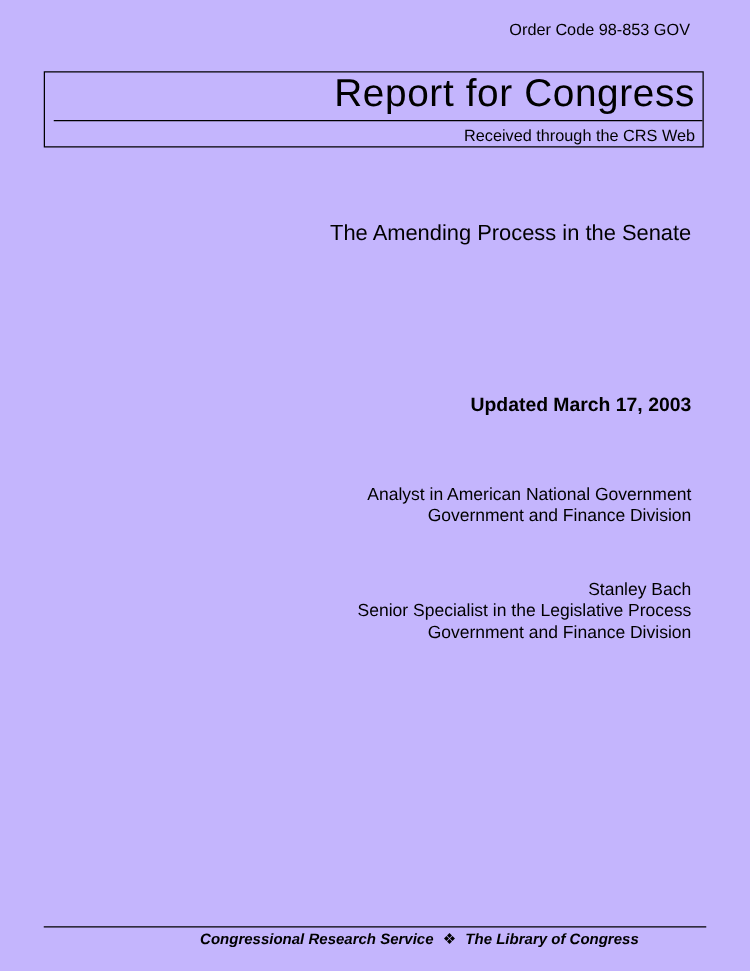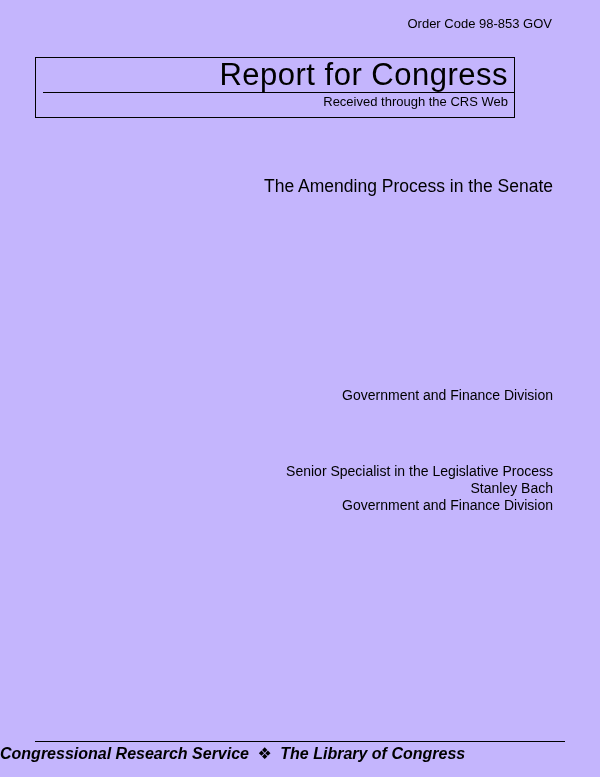--- a/index.html
+++ b/index.html
@@ -22,27 +22,27 @@
     left: 0;
     right: 48px;
     text-align: right;
     font-size: 13px;
     line-height: 15px;
   }
   .header-box {
     position: absolute;
     top: 57px;
     left: 35px;
-    width: 480px;
+    width: 528px;
     height: 61px;
     border: 1.5px solid #000000;
     box-sizing: border-box;
     display: flex;
     flex-direction: column;
-    justify-content: flex-start;
+    justify-content: space-between;
   }
   .report-title {
     text-align: right;
     font-size: 31px;
     line-height: 34px;
     font-weight: 400;
     letter-spacing: 0.5px;
     padding: 0 6px 0 0;
     white-space: nowrap;
   }
@@ -90,22 +90,22 @@
     left: 35px;
     width: 530px;
     height: 0;
     border-top: 1.5px solid #000000;
   }
   .footer-text {
     position: absolute;
     top: 744px;
     left: 0;
     width: 511px;
-    text-align: left;
-    font-size: 16px;
+    text-align: right;
+    font-size: 12px;
     font-weight: bold;
     font-style: italic;
     font-family: "Liberation Sans", "DejaVu Sans", sans-serif;
   }
   .footer-text .sep {
     font-style: normal;
     padding: 0 4px;
   }
 </style>
 </head>
@@ -116,28 +116,30 @@
   <div class="order-code">Order Code 98-853 GOV</div>
 
   <div class="header-box">
     <div class="report-title">Report for Congress</div>
     <div class="header-divider"></div>
     <div class="header-subtitle">Received through the CRS Web</div>
   </div>
 
   <div class="doc-title">The Amending Process in the Senate</div>
 
+  <div class="doc-date">Updated March 17, 2003</div>
 
   <div class="author-block first">
+    <div>Analyst in American National Government</div>
     <div>Government and Finance Division</div>
   </div>
 
   <div class="author-block second">
+    <div>Stanley Bach</div>
     <div>Senior Specialist in the Legislative Process</div>
-    <div>Stanley Bach</div>
     <div>Government and Finance Division</div>
   </div>
 
   <div class="footer-rule"></div>
   <div class="footer-text">
     <span>Congressional Research Service</span>
     <span class="sep">❖</span>
     <span>The Library of Congress</span>
   </div>
 

